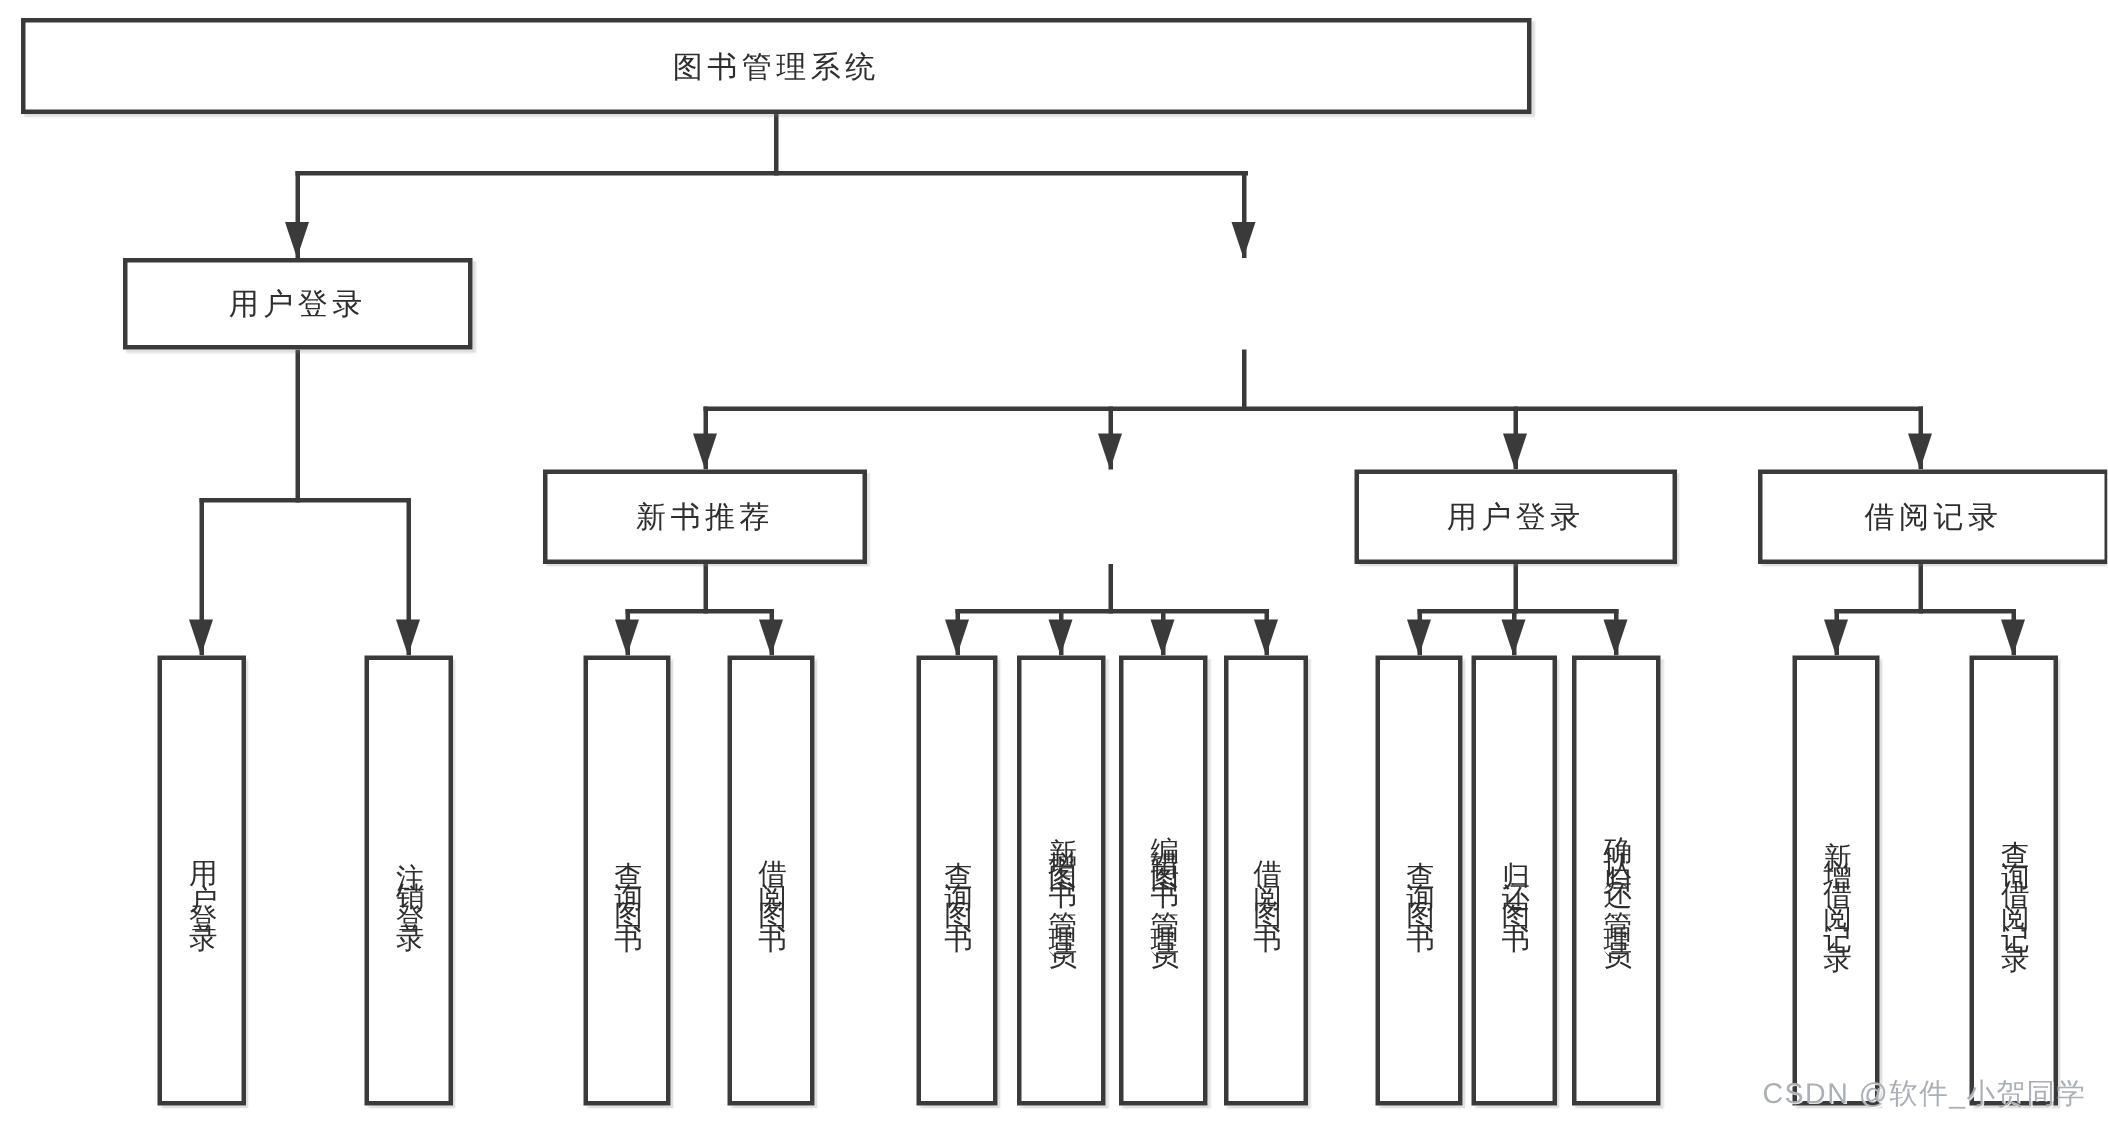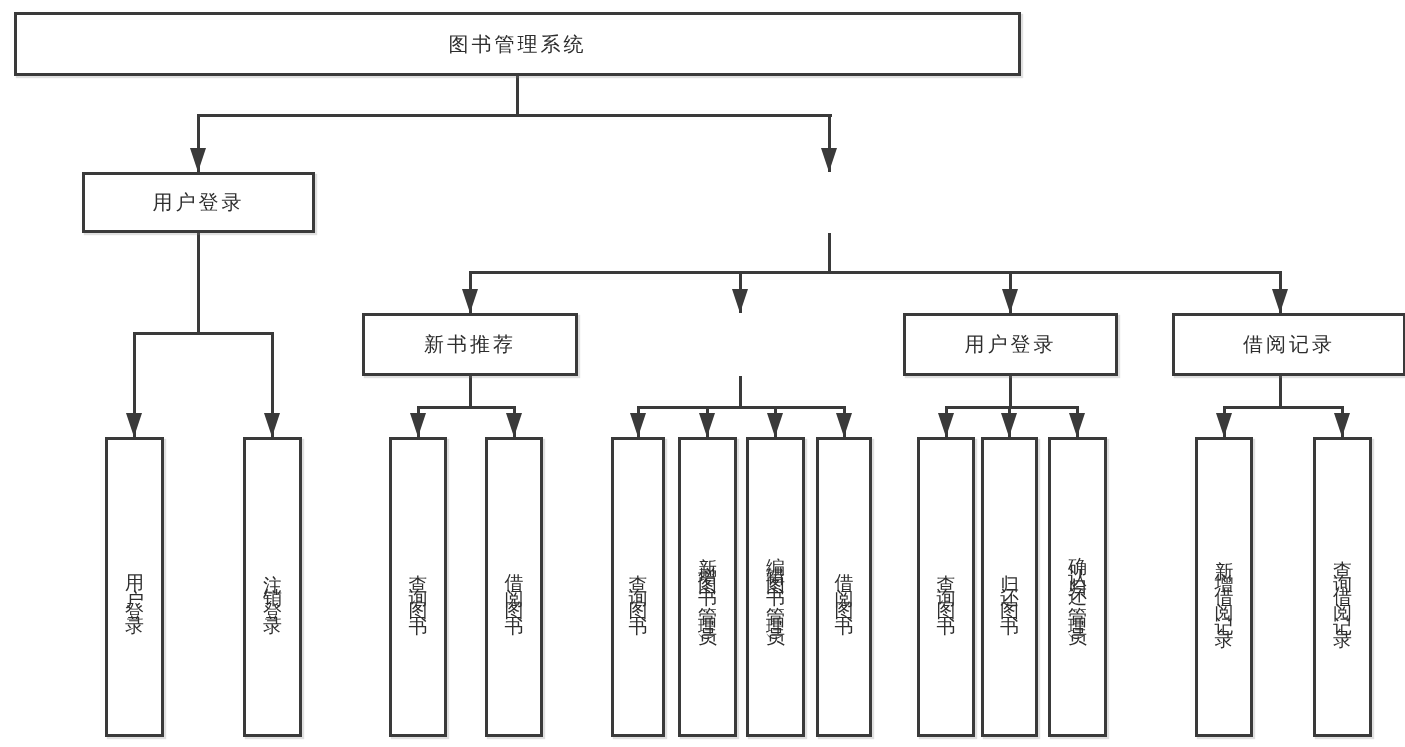--- a/index.html
+++ b/index.html
@@ -128,20 +128,21 @@
   <div class="node v tight" style="left:1048px;top:437px;width:59px;height:300px">
     <span>确认归还（管理员）</span>
   </div>
   <div class="node v" style="left:1195px;top:437px;width:58px;height:300px">
     <span>新增借阅记录</span>
   </div>
   <div class="node v" style="left:1313px;top:437px;width:59px;height:300px">
     <span>查询借阅记录</span>
   </div>
 
+  <div class="watermark">CSDN @软件_小贺同学</div>
 <div class="vline" style="left: 516px; top: 67px; width: 3px; height: 50px;"></div>
     <div class="vline" style="left: 197px; top: 233px; width: 3px; height: 102px;"></div>
     <div class="vline" style="left: 828px; top: 233px; width: 3px; height: 41px;"></div>
     <div class="vline" style="left: 469px; top: 376px; width: 3px; height: 33px;"></div>
     <div class="vline" style="left: 739px; top: 376px; width: 3px; height: 33px;"></div>
     <div class="vline" style="left: 1009px; top: 376px; width: 3px; height: 33px;"></div>
     <div class="vline" style="left: 1279px; top: 376px; width: 3px; height: 33px;"></div>
     <div class="hline" style="left: 197px; top: 114px; width: 635px; height: 3px;"></div>
     <div class="hline" style="left: 133px; top: 332px; width: 141px; height: 3px;"></div>
     <div class="hline" style="left: 469px; top: 271px; width: 813px; height: 3px;"></div>

